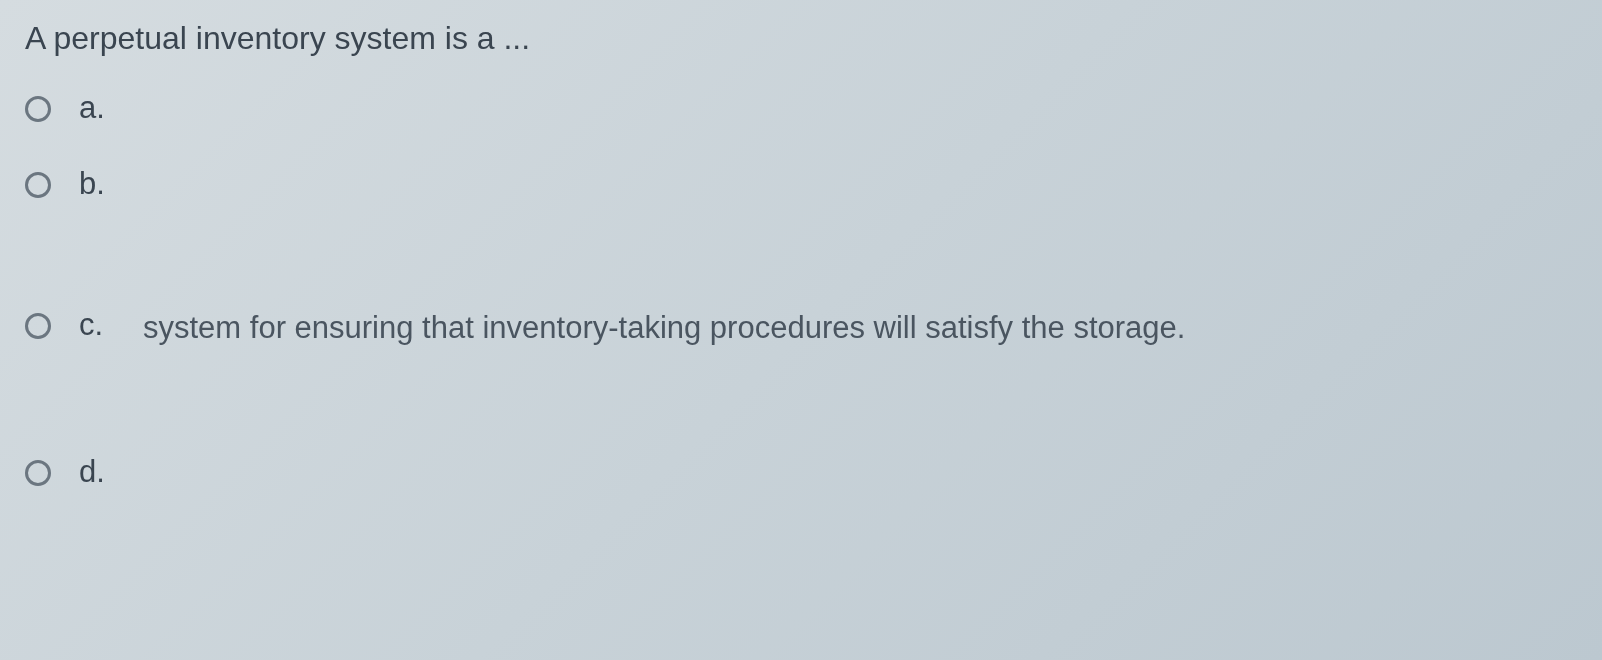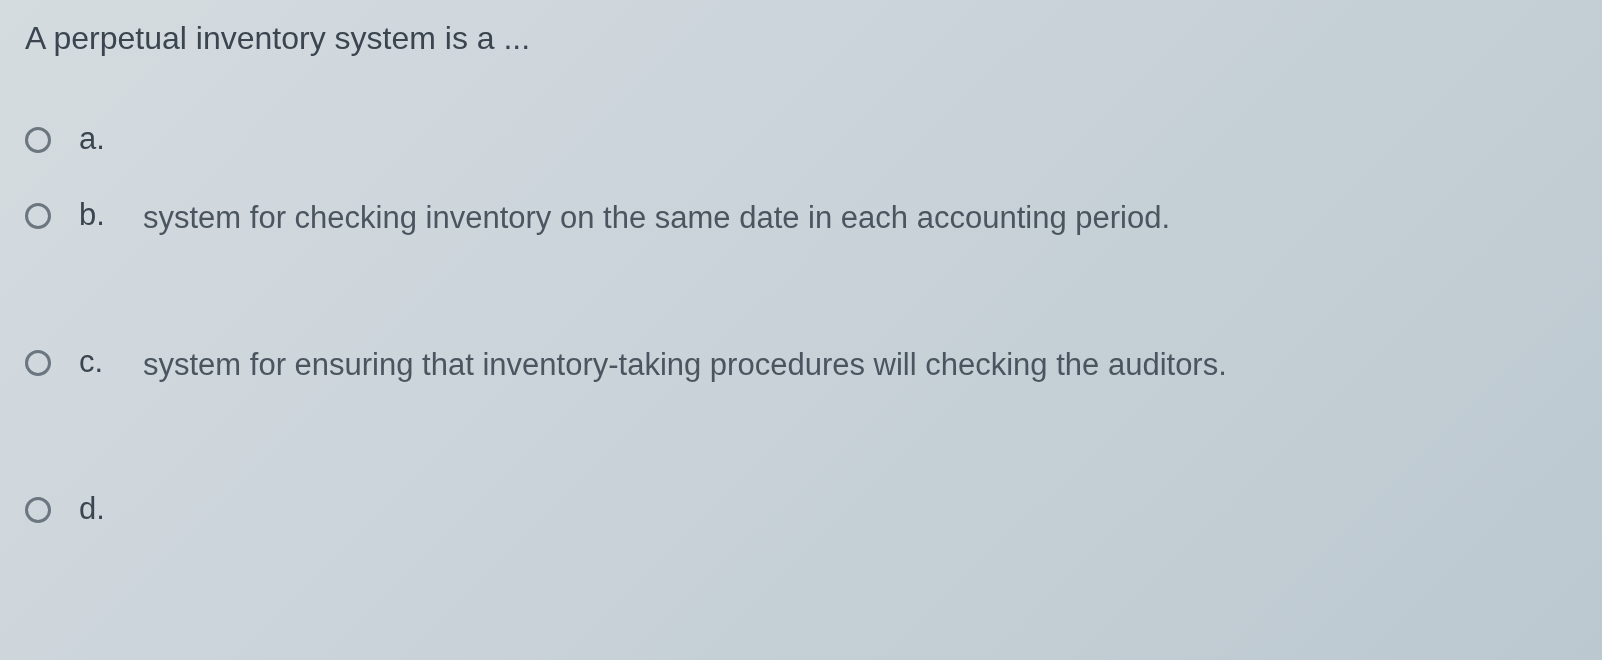--- a/index.html
+++ b/index.html
@@ -14,21 +14,21 @@
       height: 660px;
       overflow: hidden;
       color: #4a5560;
     }
     .question-container {
       padding: 20px 25px;
     }
     .question-text {
       font-size: 32px;
       color: #3a4550;
-      margin-bottom: 64px;
+      margin-bottom: 33px;
       font-weight: 400;
     }
     .options-list {
       display: flex;
       flex-direction: column;
     }
     .option-row {
       display: flex;
       align-items: flex-start;
       margin-bottom: 40px;
@@ -76,29 +76,28 @@
         <span class="radio-circle"></span>
       </div>
       <span class="option-label">a.</span>
     </div>
 
     <div class="option-row gap-large">
       <div class="radio-wrapper">
         <span class="radio-circle"></span>
       </div>
       <span class="option-label">b.</span>
-      <span class="option-text">system for checking inventory on the same date in each accounting period.</span>
     </div>
 
     <div class="option-row gap-large">
       <div class="radio-wrapper">
         <span class="radio-circle"></span>
       </div>
       <span class="option-label">c.</span>
-      <span class="option-text">system for ensuring that inventory-taking procedures will checking the auditors.</span>
+      <span class="option-text">system for ensuring that inventory-taking procedures will satisfy the storage.</span>
     </div>
 
     <div class="option-row">
       <div class="radio-wrapper">
         <span class="radio-circle"></span>
       </div>
       <span class="option-label">d.</span>
     </div>
 
   </div>

